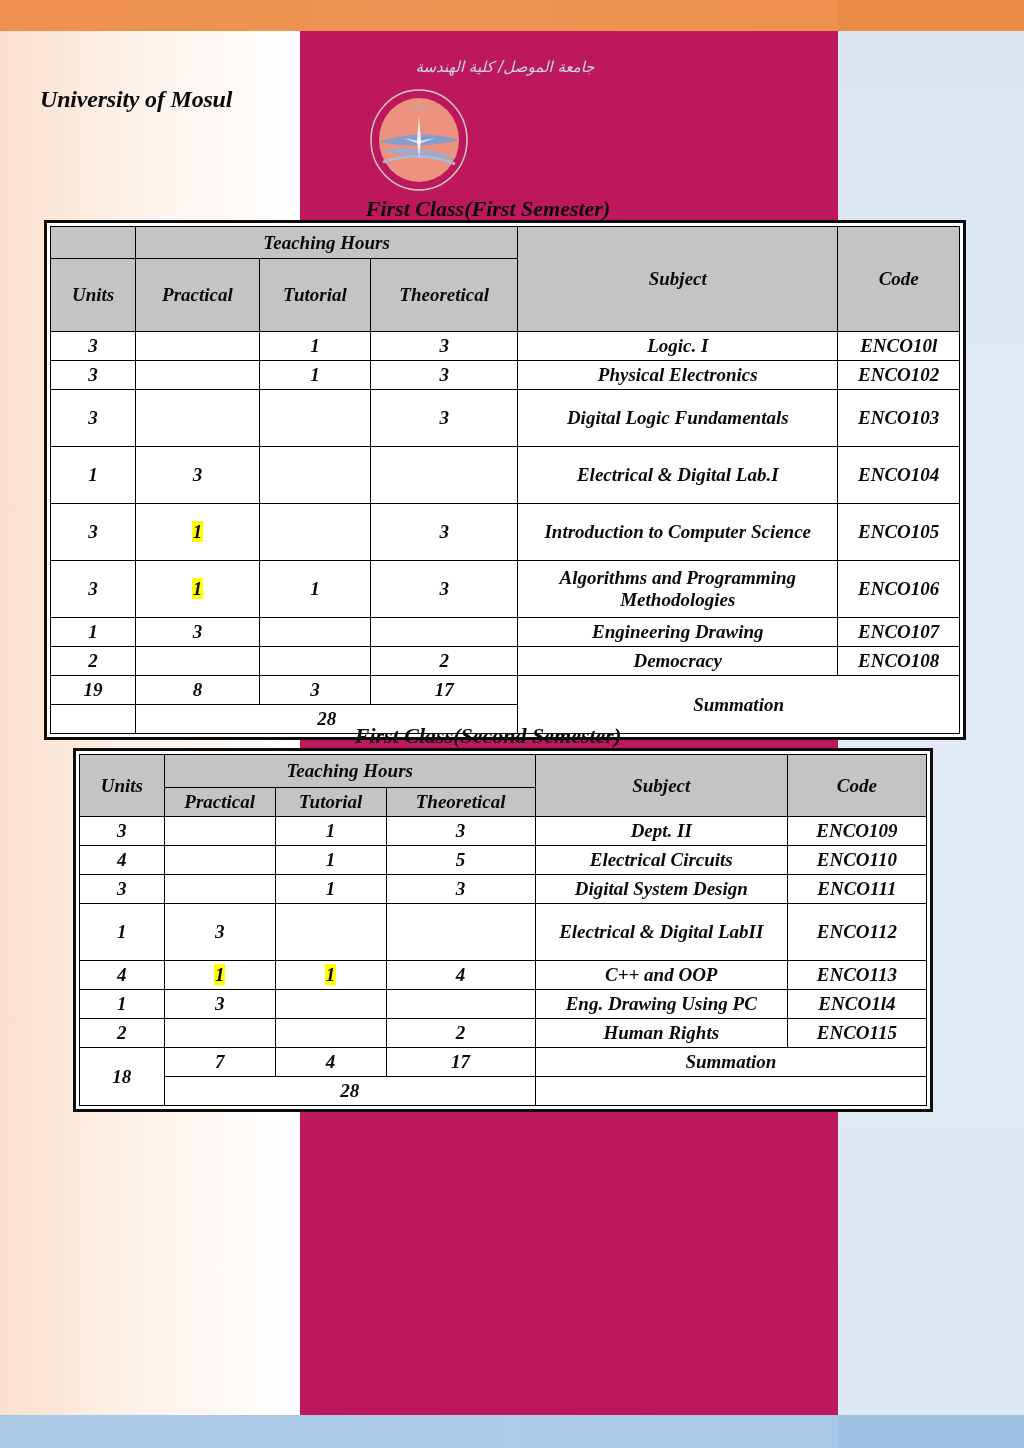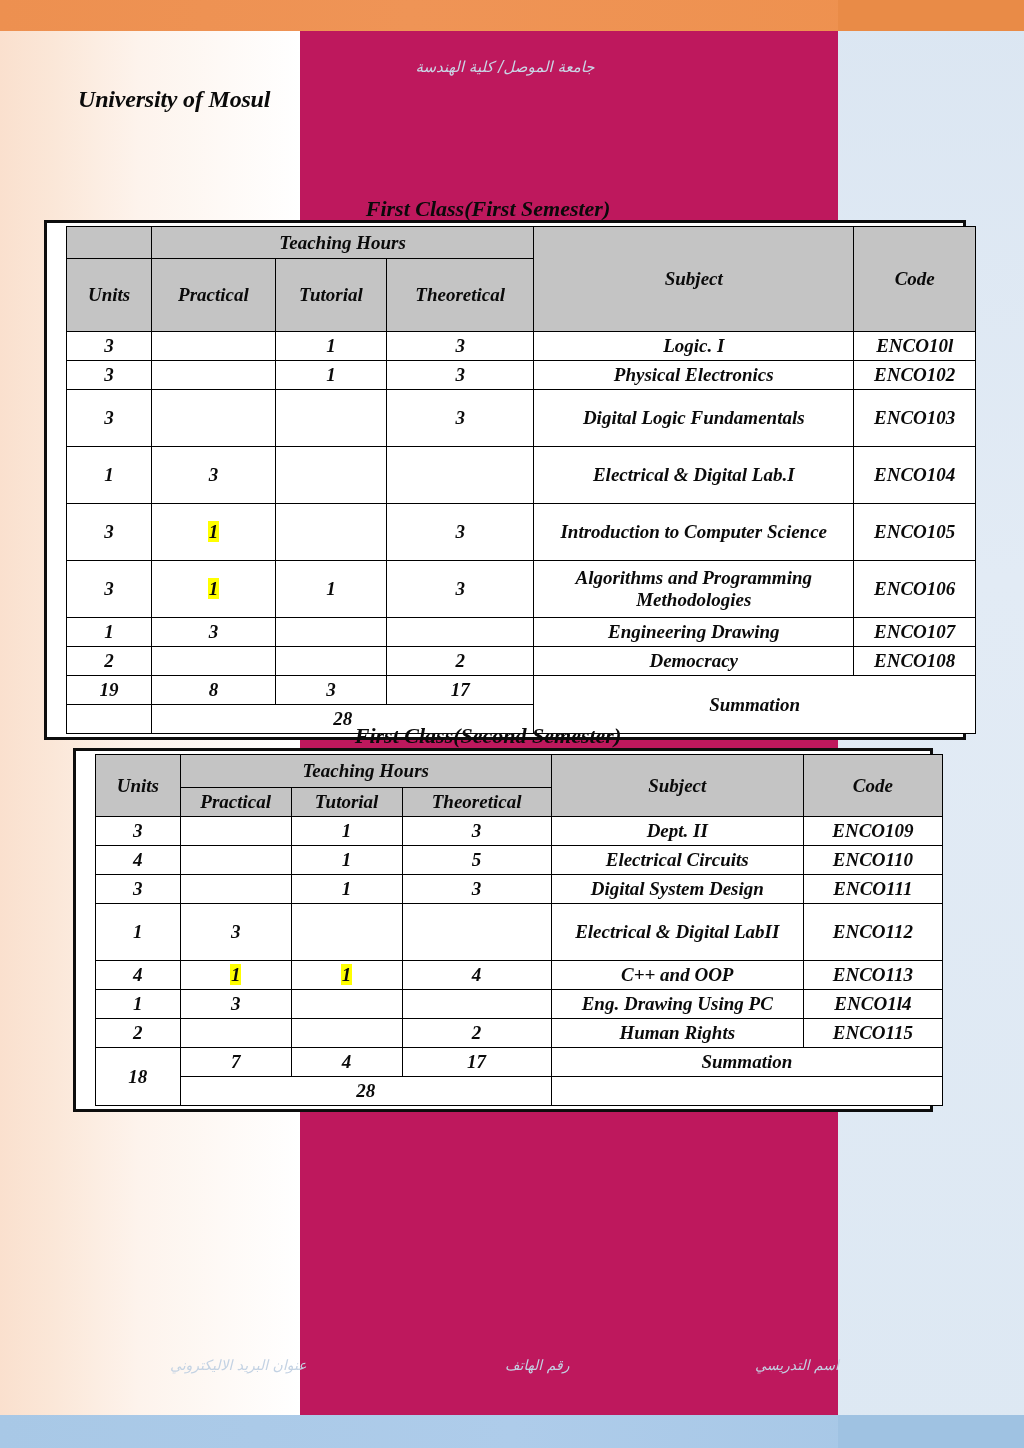--- a/index.html
+++ b/index.html
@@ -70,21 +70,20 @@
     color: #c9d6e6;
     direction: rtl;
   }
   .uni-name {
     position: absolute;
     left: 40px; top: 86px;
     font-size: 24px;
     font-weight: bold;
     color: #0a0a0a;
     letter-spacing: -0.2px;
-    margin-left: 38px;
   }
   .dept-block {
     position: absolute;
     left: 505px; top: 86px;
     width: 325px;
     text-align: center;
     font-size: 24px;
     font-weight: bold;
     color: #0a0a0a;
     line-height: 1.28;
@@ -115,21 +114,20 @@
     box-shadow: 0 0 0 1px #ffffff inset;
     padding: 3px;
   }
   #frame-1 { left: 44px; top: 220px; width: 910px; }
   #frame-2 { left: 73px; top: 748px; width: 848px; }
 
   table.sched {
     border-collapse: collapse;
     width: 100%;
     table-layout: fixed;
-    margin-left: 16px;
   }
   table.sched td, table.sched th {
     border: 1px solid #000000;
     text-align: center;
     vertical-align: middle;
     font-size: 19px;
     font-weight: bold;
     color: #0a0a0a;
     padding: 1px 2px;
     background: #ffffff;
@@ -186,20 +184,33 @@
   <div class="bg-bottom-band"></div>
   <div class="bg-bottom-band-right"></div>
 
   <div class="arabic-header">جامعة الموصل/ كلية الهندسة</div>
 
   <div class="uni-name">University of Mosul</div>
 
   <div class="dept-block">
   </div>
 
+  <div class="logo">
+    <svg viewBox="0 0 122 108" width="122" height="108">
+      <ellipse cx="61" cy="54" rx="48" ry="50" fill="none" stroke="#d9d3c8" stroke-width="1.4"></ellipse>
+      <ellipse cx="61" cy="54" rx="40" ry="42" fill="#f4a884" opacity="0.85"></ellipse>
+      <path d="M21 56 q40 -14 80 -2 q-40 10 -80 2 z" fill="#7a9fd4" opacity="0.9"></path>
+      <path d="M23 64 q40 -6 76 8 q-40 2 -76 -8 z" fill="#8fb0dc" opacity="0.8"></path>
+      <path d="M25 76 q38 -12 72 2" fill="none" stroke="#a8bcdc" stroke-width="2.6"></path>
+      <path d="M61 30 L63 54 L61 72 L59 54 Z" fill="#ffffff" opacity="0.85"></path>
+      <path d="M45 52 L61 55 L77 52 L61 58 Z" fill="#ffffff" opacity="0.7"></path>
+      <text x="61" y="25" font-size="9" fill="#b9b0a0" text-anchor="middle" font-family="'Liberation Serif',serif">1963</text>
+      <ellipse cx="61" cy="54" rx="48" ry="50" fill="none" stroke="#bfb7aa" stroke-width="0.8" stroke-dasharray="2 3"></ellipse>
+    </svg>
+  </div>
 
   <div class="table-title" id="title-1">First Class(First Semester)</div>
 
   <div class="tbl-frame" id="frame-1">
     <table class="sched">
       <colgroup>
         <col style="width:84px">
           <col style="width:122px">
           <col style="width:110px">
         <col style="width:145px">
@@ -394,19 +405,14 @@
           <td class="sum" colspan="2">Summation</td>
         </tr>
         <tr class="row-h">
           <td class="sum" colspan="3">28</td>
           <td class="sum" colspan="2"></td>
         </tr>
       </tfoot>
     </table>
   </div>
 
-  <div class="footer-row">
-    <div class="footer-item" id="foot-a">عنوان البريد الاليكتروني</div>
-    <div class="footer-item" id="foot-b">رقم الهاتف</div>
-    <div class="footer-item" id="foot-c">اسم التدريسي</div>
-  </div>
 
 </div>
 
 </body></html>

